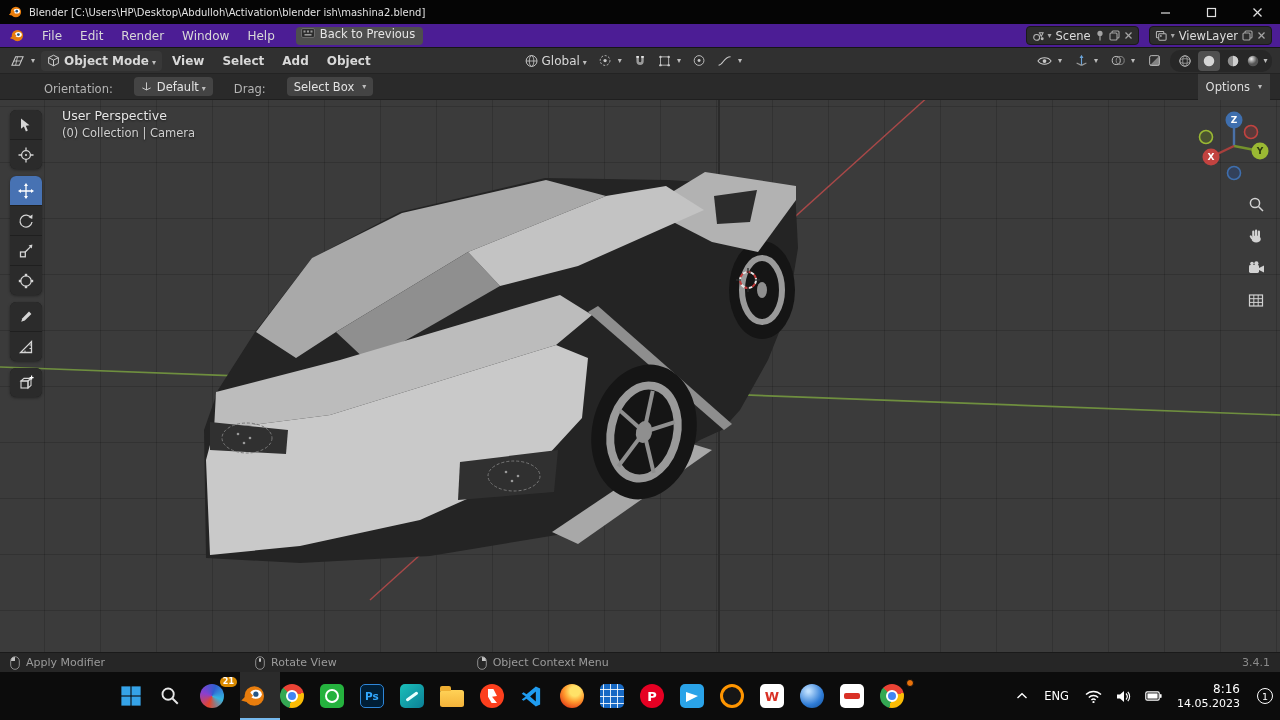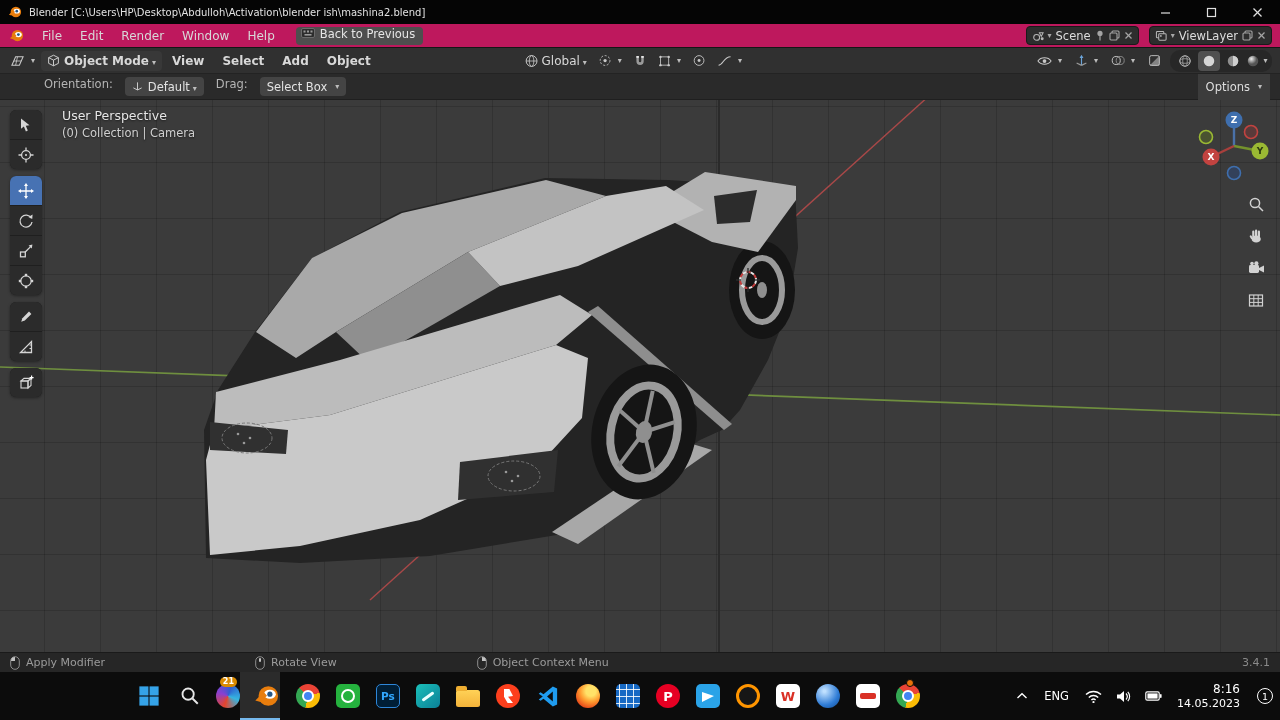--- a/index.html
+++ b/index.html
@@ -8,21 +8,21 @@
   .screen { position:relative; width:1280px; height:720px; display:flex; flex-direction:column; }
 
   
   .titlebar { height:24px; background:#050505; display:flex; align-items:center; color:#e2e2e2; font-size:10px; flex:0 0 auto; }
   .titlebar .appico { margin:0 7px 0 8px; display:flex; }
   .titlebar .title { flex:1; white-space:nowrap; overflow:hidden; }
   .wctl { width:46px; height:24px; display:flex; align-items:center; justify-content:center; }
   .wctl svg { display:block; }
 
   
-  .menubar { height:24px; background:#be185d; display:flex; align-items:center; color:#d8d8d8; font-size:12px; flex:0 0 auto; border-bottom:1px solid #161616; }
+  .menubar { height:24px; background:#4c1d95; display:flex; align-items:center; color:#d8d8d8; font-size:12px; flex:0 0 auto; border-bottom:1px solid #161616; }
   .mitem { padding:0 9px; height:24px; display:flex; align-items:center; cursor:default; }
   .backbtn { margin-left:12px; background:#4e4e4e; border-radius:4px; height:18px; display:flex; align-items:flex-start; padding:0 8px 0 5px; gap:5px; color:#e6e6e6; font-size:11.5px; }
   .mb-right { margin-left:auto; display:flex; align-items:center; gap:10px; padding-right:8px; }
   .idfield { background:#2d2d2d; border:1px solid #1a1a1a; border-radius:4px; height:19px; display:flex; align-items:center; padding:0 5px; gap:4px; color:#dcdcdc; font-size:11.5px; }
   .idfield .mini { display:flex; align-items:center; opacity:.85; }
 
   
   .toolheader { height:26px; background:#303030; border-bottom:1px solid #232323; display:flex; align-items:center; color:#d8d8d8; font-size:12px; position:relative; flex:0 0 auto; }
   .th-left { display:flex; align-items:center; padding-left:6px; gap:2px;font-weight:bold; }
   .th-center { position:absolute; left:50%; transform:translateX(-53%); display:flex; align-items:center; gap:4px; }
@@ -30,21 +30,21 @@
   .ddbtn { display:flex; align-items:center; gap:4px; background:#383838; border-radius:4px; height:20px; padding:0 6px; }
   .flatbtn { display:flex; align-items:center; gap:3px; height:20px; padding:0 4px; border-radius:3px; }
   .caret::after { content:"▾"; font-size:8px; color:#bdbdbd; margin-left:3px; }
   .menu-word { padding:0 8px; }
   .shadegrp { display:flex; align-items:center; background:#272727; border-radius:10px; padding:1px 4px; gap:2px; }
   .sphbtn { width:22px; height:20px; display:flex; align-items:center; justify-content:center; border-radius:4px; }
   .sphbtn.active { background:#505050; }
 
   
   .toolsettings { height:26px; background:#2a2a2a; border-bottom:1px solid #1f1f1f; display:flex; align-items:center; font-size:11.5px; color:#b5b5b5; flex:0 0 auto; }
-  .ts-left { display:flex; align-items:flex-start; gap:12px; padding-left:44px; }
+  .ts-left { display:flex; align-items:flex-end; gap:21px; padding-left:44px; }
   .ts-right { margin-left:auto; padding-right:10px; }
   .pill { background:#444; border-radius:4px; height:19px; display:flex; align-items:center; gap:5px; padding:0 7px; color:#e3e3e3; }
   .pill2 { background:#3c3c3c; border-radius:0; height:37px; display:flex; align-items:center; gap:5px; padding:0 8px; color:#dedede; }
 
   
   .viewport { position:relative; flex:1 1 auto; background-color:#3b3b3b;
     background-image:
       linear-gradient(rgba(0,0,0,0.16) 1px, transparent 1px),
       linear-gradient(90deg, rgba(0,0,0,0.16) 1px, transparent 1px);
     background-size:56px 56px; background-position:-12px 6px; overflow:hidden; }
@@ -65,21 +65,21 @@
   .nav-col { position:absolute; top:92px; right:12px; display:flex; flex-direction:column; gap:8px; }
   .nav-btn { width:24px; height:24px; border-radius:50%; display:flex; align-items:center; justify-content:center; }
 
   
   .statusbar { height:20px; background:#262626; border-top:1px solid #1a1a1a; display:flex; align-items:center; color:#9b9b9b; font-size:11px; flex:0 0 auto; padding:0 10px; }
   .hint { display:flex; align-items:center; gap:6px; }
   .sb-version { margin-left:auto; color:#8a8a8a; }
 
   
   .taskbar { height:48px; background:#0c0c0c; display:flex; align-items:center; flex:0 0 auto; padding-left:120px; }
-  .tb-item { width:40px; height:48px; display:flex; align-items:center; justify-content:flex-end; position:relative; }
+  .tb-item { width:40px; height:48px; display:flex; align-items:center; justify-content:flex-start; position:relative; }
   .tb-item.active { background:rgba(255,255,255,.13); box-shadow:inset 0 -2px 0 #76b9ed; }
   .badge { position:absolute; top:5px; right:3px; background:#d98a00; color:#fff; font-size:8px; border-radius:7px; padding:1px 3px; line-height:1; font-weight:bold; }
   .dotbadge { position:absolute; top:7px; right:6px; width:8px; height:8px; background:#e8710a; border-radius:50%; border:1px solid #0c0c0c; }
   .cir { width:24px; height:24px; border-radius:50%; }
   .sq { width:24px; height:24px; border-radius:5px; display:flex; align-items:center; justify-content:center; font-weight:bold; }
   .chrome { position:relative; background:conic-gradient(from -45deg,#ea4335 0 33%,#fbbc05 0 66%,#34a853 0 100%); }
   .chrome::after { content:""; position:absolute; inset:6px; background:#4285f4; border:2.5px solid #fff; border-radius:50%; }
   .ffx { background:radial-gradient(circle at 62% 30%, #ffe268 0 22%, #ff9a2e 48%, #e23d17 82%); }
   .ydx { position:relative; background:#fc3f1d; }
   .ydx::after { content:""; position:absolute; left:8px; top:5px; width:9px; height:14px; background:#fff; clip-path:polygon(0 0,60% 0,100% 50%,45% 55%,100% 100%,40% 100%,0 55%); }

